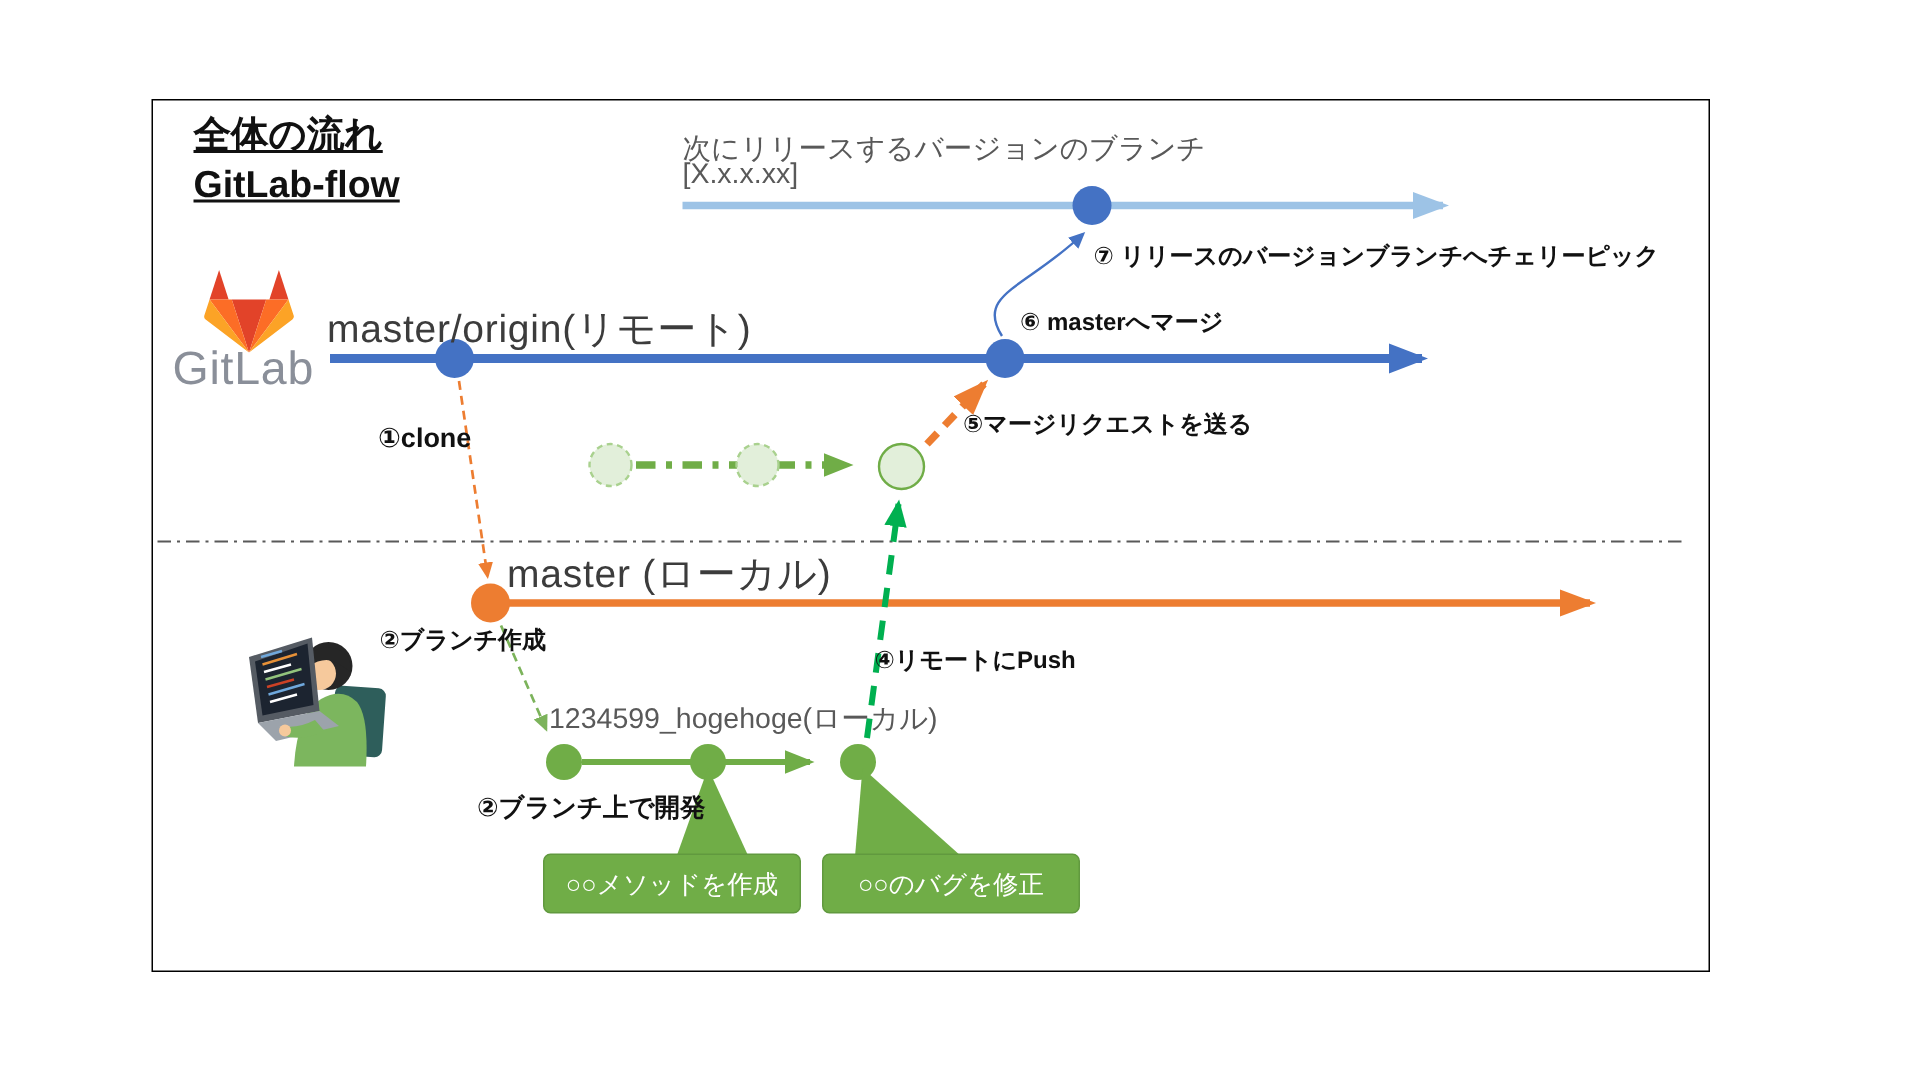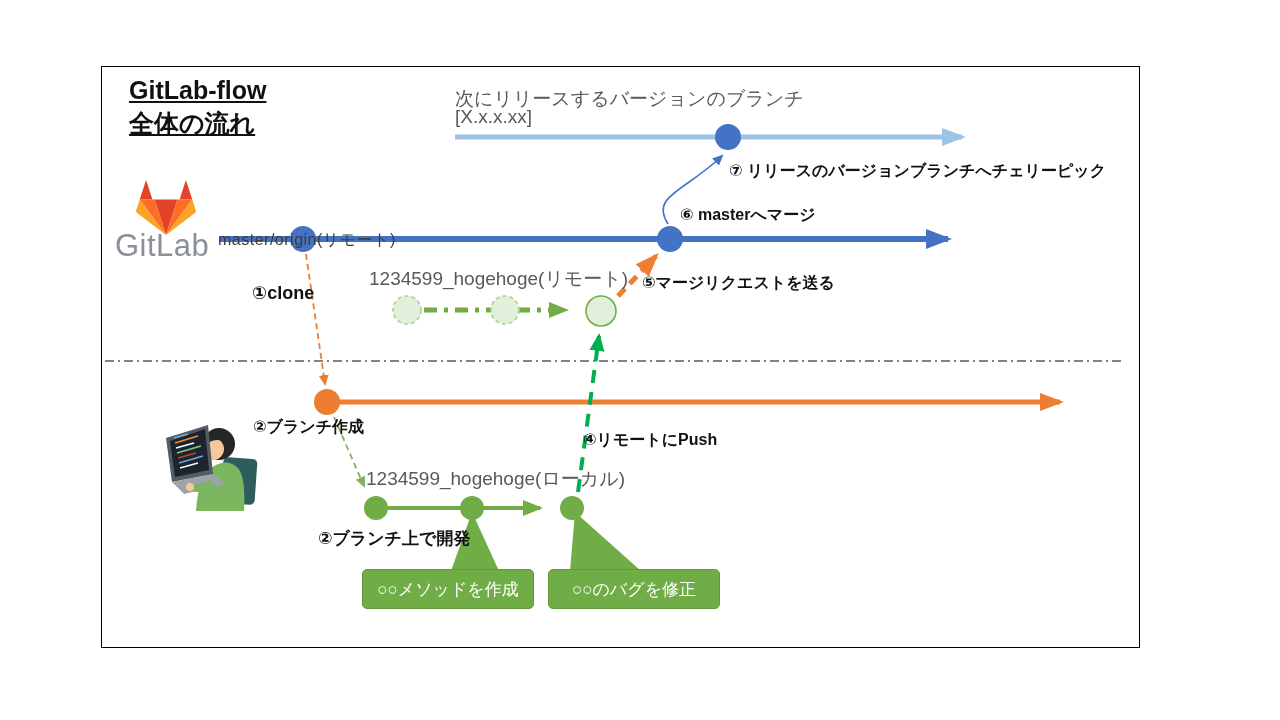--- a/index.html
+++ b/index.html
@@ -3,42 +3,42 @@
 <meta charset="utf-8">
 <style>
   html,body{margin:0;padding:0;background:#fff;}
   #canvas{
     position:relative;width:1280px;height:720px;background:#fff;overflow:hidden;
     font-family:"Liberation Sans","DejaVu Sans",sans-serif;color:#1a1a1a;
   }
   .frame{position:absolute;left:101px;top:66px;width:1037px;height:580px;border:1.5px solid #000;background:#fff;}
   .abs{position:absolute;white-space:nowrap;}
   .title{left:129px;top:74px;font-size:25px;font-weight:bold;line-height:1.32;text-decoration:underline;color:#111;}
-  .branch-label{font-size:16px;color:#3c3c3c;letter-spacing:.5px;margin-top:28px;}
+  .branch-label{font-size:26px;color:#3c3c3c;letter-spacing:.5px;}
   .gray-label{font-size:19px;color:#595959;}
   .step-label{font-size:16px;font-weight:bold;color:#111;}
   .clone-label{font-size:18px;}
   .logo-text{left:115px;top:228px;font-size:31px;color:#8A8F99;font-weight:400;letter-spacing:.5px;}
   .callout{
     position:absolute;width:170px;height:38px;border-radius:5px;
     background:var(--callout_bg);border:1px solid #61993f;color:#fff;
     font-size:17px;display:flex;align-items:center;justify-content:center;
   }
   svg.overlay{position:absolute;left:0;top:0;width:1280px;height:720px;pointer-events:none;}
 </style>
 </head>
 <body>
 
 <div id="canvas">
 
   <div class="frame"></div>
 
   <div class="abs title">
+    <div>全体の流れ</div>
     <div>GitLab-flow</div>
-    <div>全体の流れ</div>
   </div>
 
   <svg class="abs" style="left:122px;top:175px" width="88" height="60" viewBox="0 0 200 193">
     <path style="fill:var(--gitlab_red)" d="M100 193 L63.1 79.1 H136.9 Z"></path>
     <path style="fill:var(--gitlab_red)" d="M35.9 16.2 L56.3 79.1 H15.4 Z"></path>
     <path style="fill:var(--gitlab_red)" d="M164.1 16.2 L143.7 79.1 H184.6 Z"></path>
     <path style="fill:var(--gitlab_orange)" d="M100 193 L63.1 79.1 H15.4 Z"></path>
     <path style="fill:var(--gitlab_orange)" d="M100 193 L136.9 79.1 H184.6 Z"></path>
     <path style="fill:var(--gitlab_yellow)" d="M15.4 79.1 L4.2 113.6 c-1 3.1 .1 6.6 2.8 8.5 L100 193 Z"></path>
     <path style="fill:var(--gitlab_yellow)" d="M184.6 79.1 L195.8 113.6 c1 3.1 -.1 6.6 -2.8 8.5 L100 193 Z"></path>
@@ -144,24 +144,24 @@
   <div class="abs gray-label" style="left:455px;top:86px">次にリリースするバージョンのブランチ</div>
   <div class="abs gray-label" style="left:455px;top:106px">[X.x.x.xx]</div>
 
   <div class="abs step-label" style="left:729px;top:161px">⑦ リリースのバージョンブランチへチェリーピック</div>
 
   <div class="abs branch-label" style="left:218px;top:202px">master/origin(リモート)</div>
 
   <div class="abs step-label" style="left:680px;top:205px">⑥ masterへマージ</div>
   <div class="abs step-label" style="left:642px;top:273px">⑤マージリクエストを送る</div>
 
-  <div class="abs gray-label" style="left:369px;top:266px">1234599_hogehoge(リモート)</div>
 
   <div class="abs step-label clone-label" style="left:252px;top:282px">①clone</div>
 
+  <div class="abs branch-label" style="left:338px;top:365px">master (ローカル)</div>
 
   <div class="abs step-label" style="left:253px;top:417px">②ブランチ作成</div>
   <div class="abs step-label" style="left:583px;top:430px">④リモートにPush</div>
 
   <div class="abs gray-label" style="left:366px;top:466px">1234599_hogehoge(ローカル)</div>
 
   <div class="abs step-label" style="left:318px;top:527px;font-size:17px">②ブランチ上で開発</div>
 
   <div class="callout" style="left:362px;top:569px">○○メソッドを作成</div>
   <div class="callout" style="left:548px;top:569px">○○のバグを修正</div>

